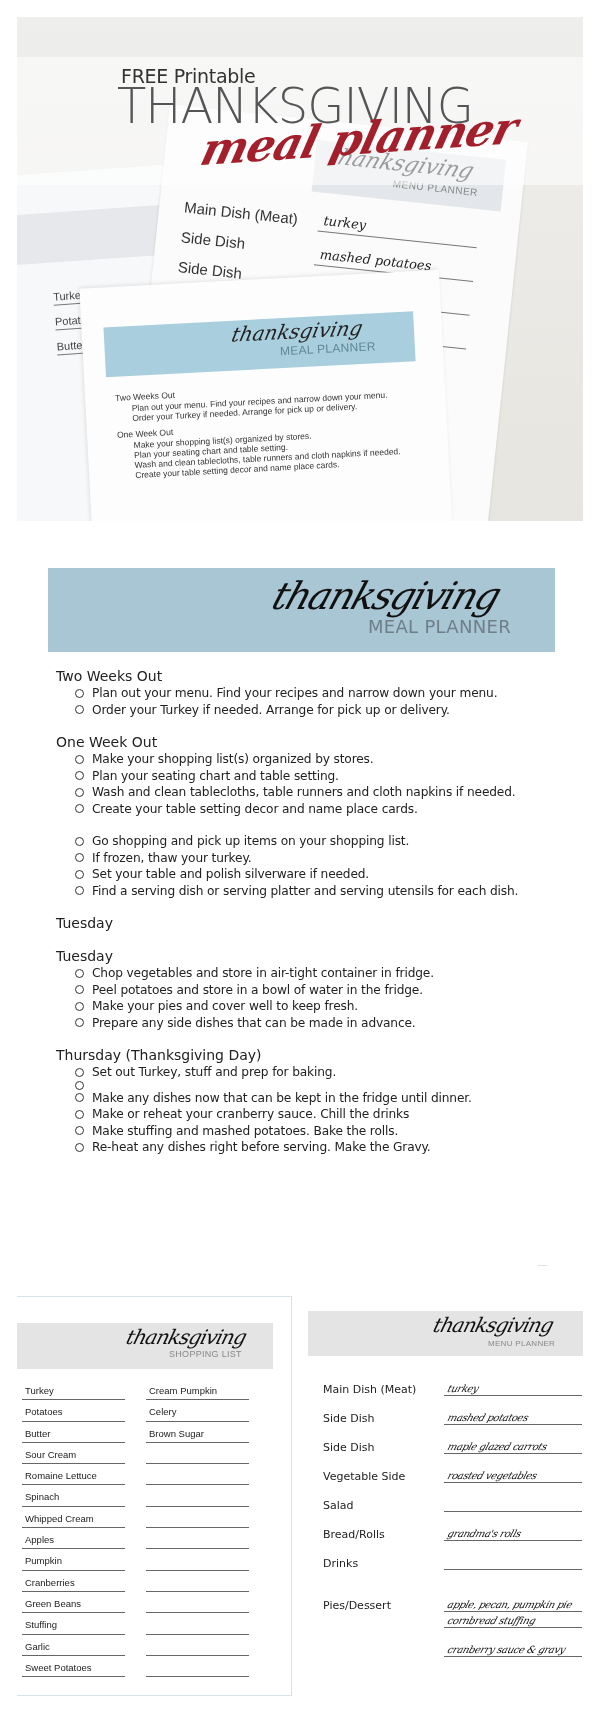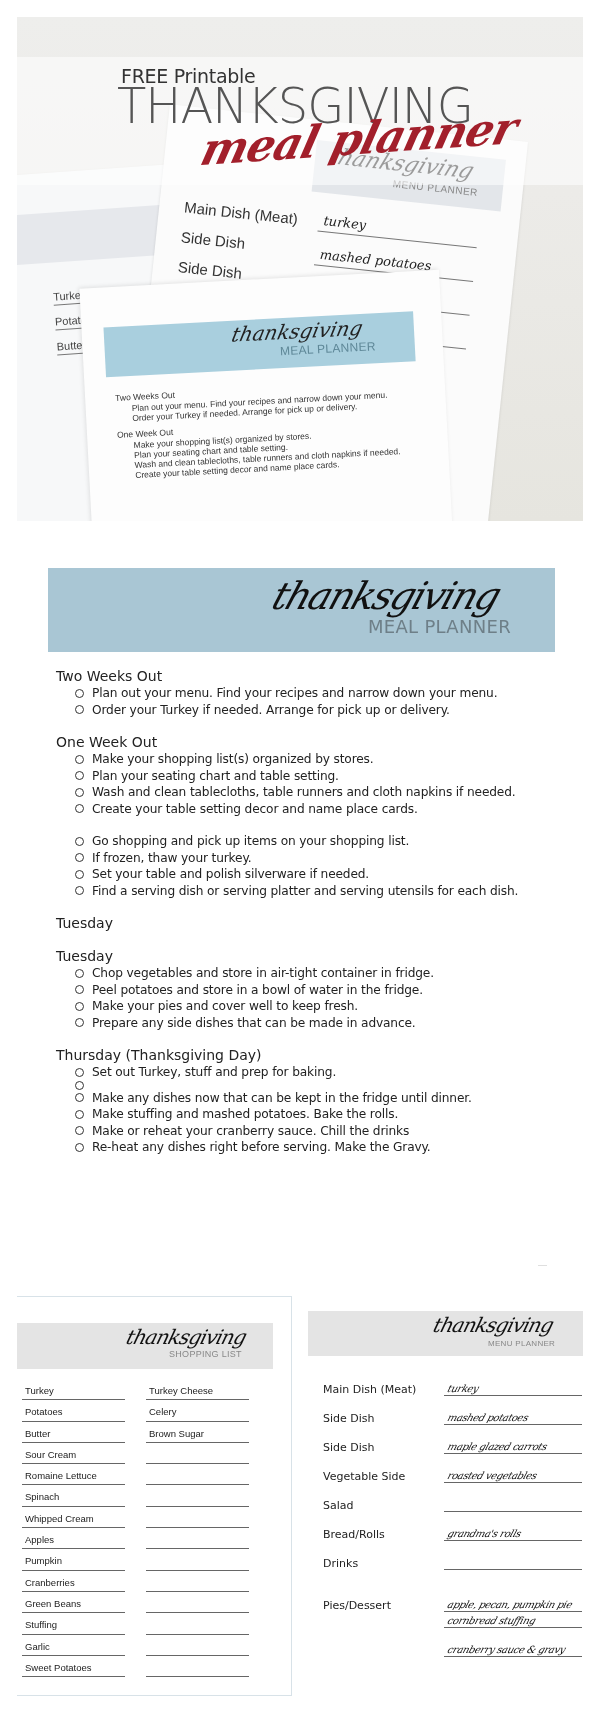--- a/index.html
+++ b/index.html
@@ -240,25 +240,25 @@
       </div>
     <div class="task">
         <span class="circle"></span>
       </div>
     <div class="task">
         <span class="circle"></span>
         <span>Make any dishes now that can be kept in the fridge until dinner.</span>
       </div>
     <div class="task">
         <span class="circle"></span>
+        <span>Make or reheat your cranberry sauce.  Chill the drinks</span>
+      </div>
+    <div class="task">
+        <span class="circle"></span>
         <span>Make stuffing and mashed potatoes.  Bake the rolls.</span>
-      </div>
-    <div class="task">
-        <span class="circle"></span>
-        <span>Make or reheat your cranberry sauce.  Chill the drinks</span>
       </div>
     <div class="task">
         <span class="circle"></span>
         <span>Re-heat any dishes right before serving.  Make the Gravy.</span>
       </div>
   </div>
 </div>
 
 <div class="footer-credit">———</div>
 
@@ -277,21 +277,21 @@
     <div class="shop-item">Whipped Cream</div>
     <div class="shop-item">Apples</div>
     <div class="shop-item">Pumpkin</div>
     <div class="shop-item">Cranberries</div>
     <div class="shop-item">Green Beans</div>
     <div class="shop-item">Stuffing</div>
     <div class="shop-item">Garlic</div>
     <div class="shop-item">Sweet Potatoes</div>
   </div>
   <div class="shop-col c2">
-    <div class="shop-item">Turkey Cheese</div>
+    <div class="shop-item">Cream Pumpkin</div>
     <div class="shop-item">Celery</div>
     <div class="shop-item">Brown Sugar</div>
     <div class="shop-item"></div>
     <div class="shop-item"></div>
     <div class="shop-item"></div>
     <div class="shop-item"></div>
     <div class="shop-item"></div>
     <div class="shop-item"></div>
     <div class="shop-item"></div>
     <div class="shop-item"></div>

